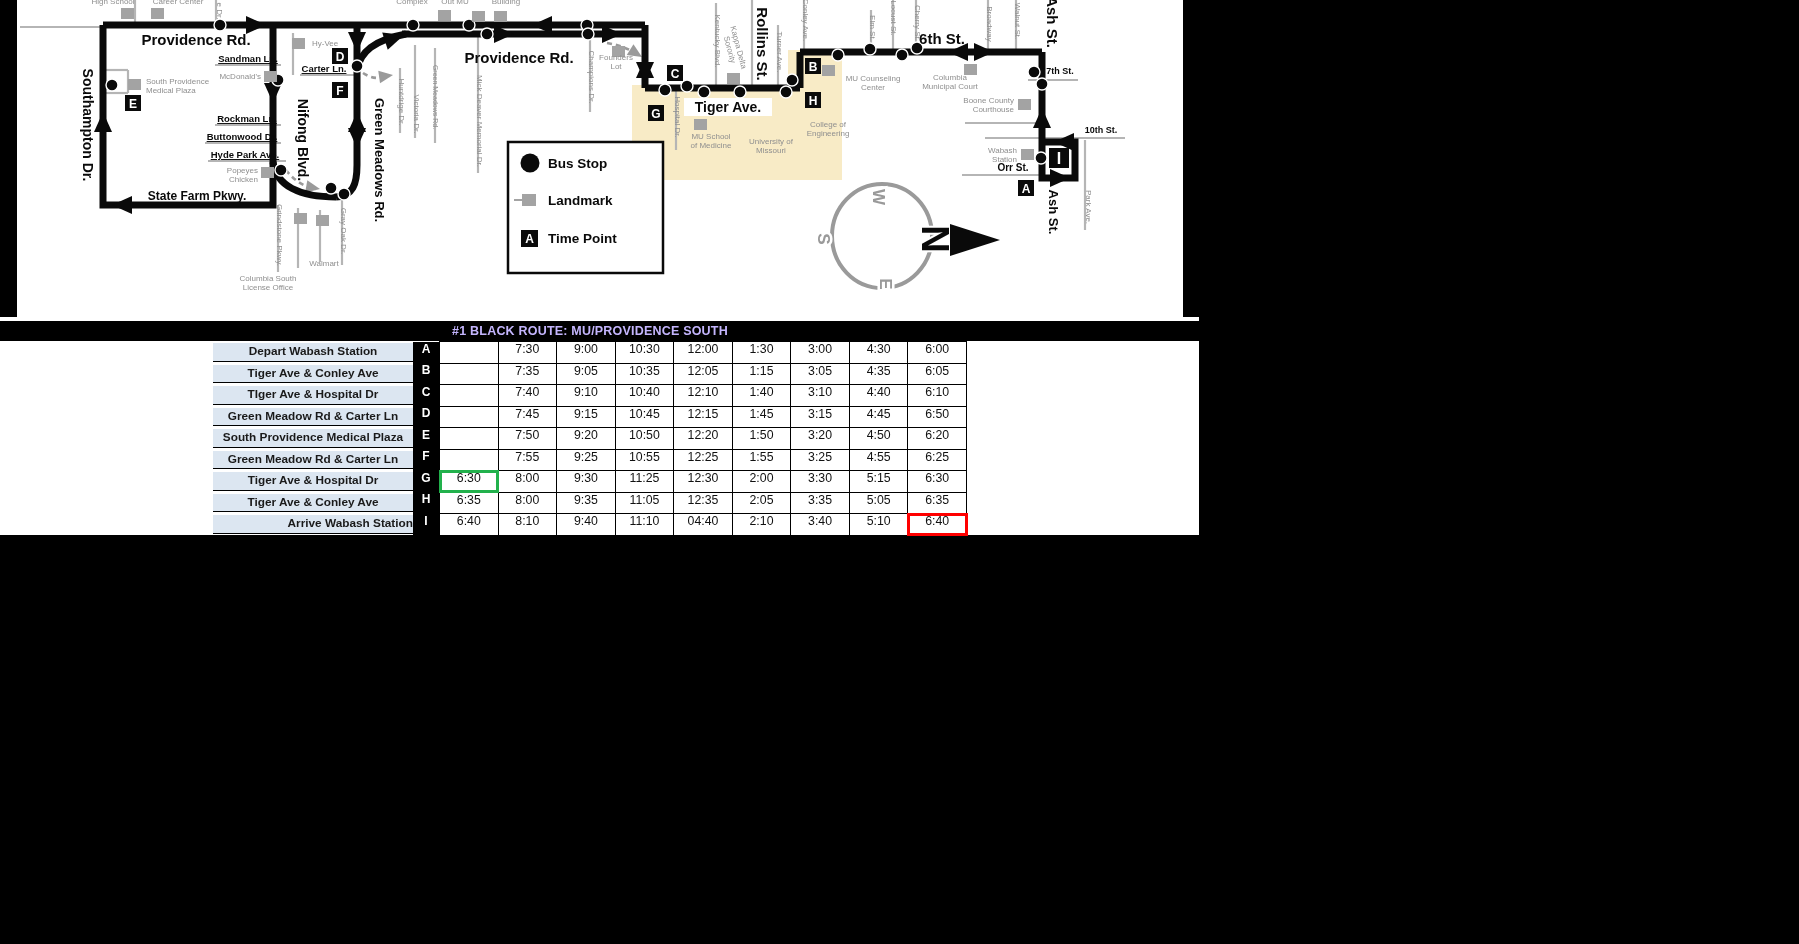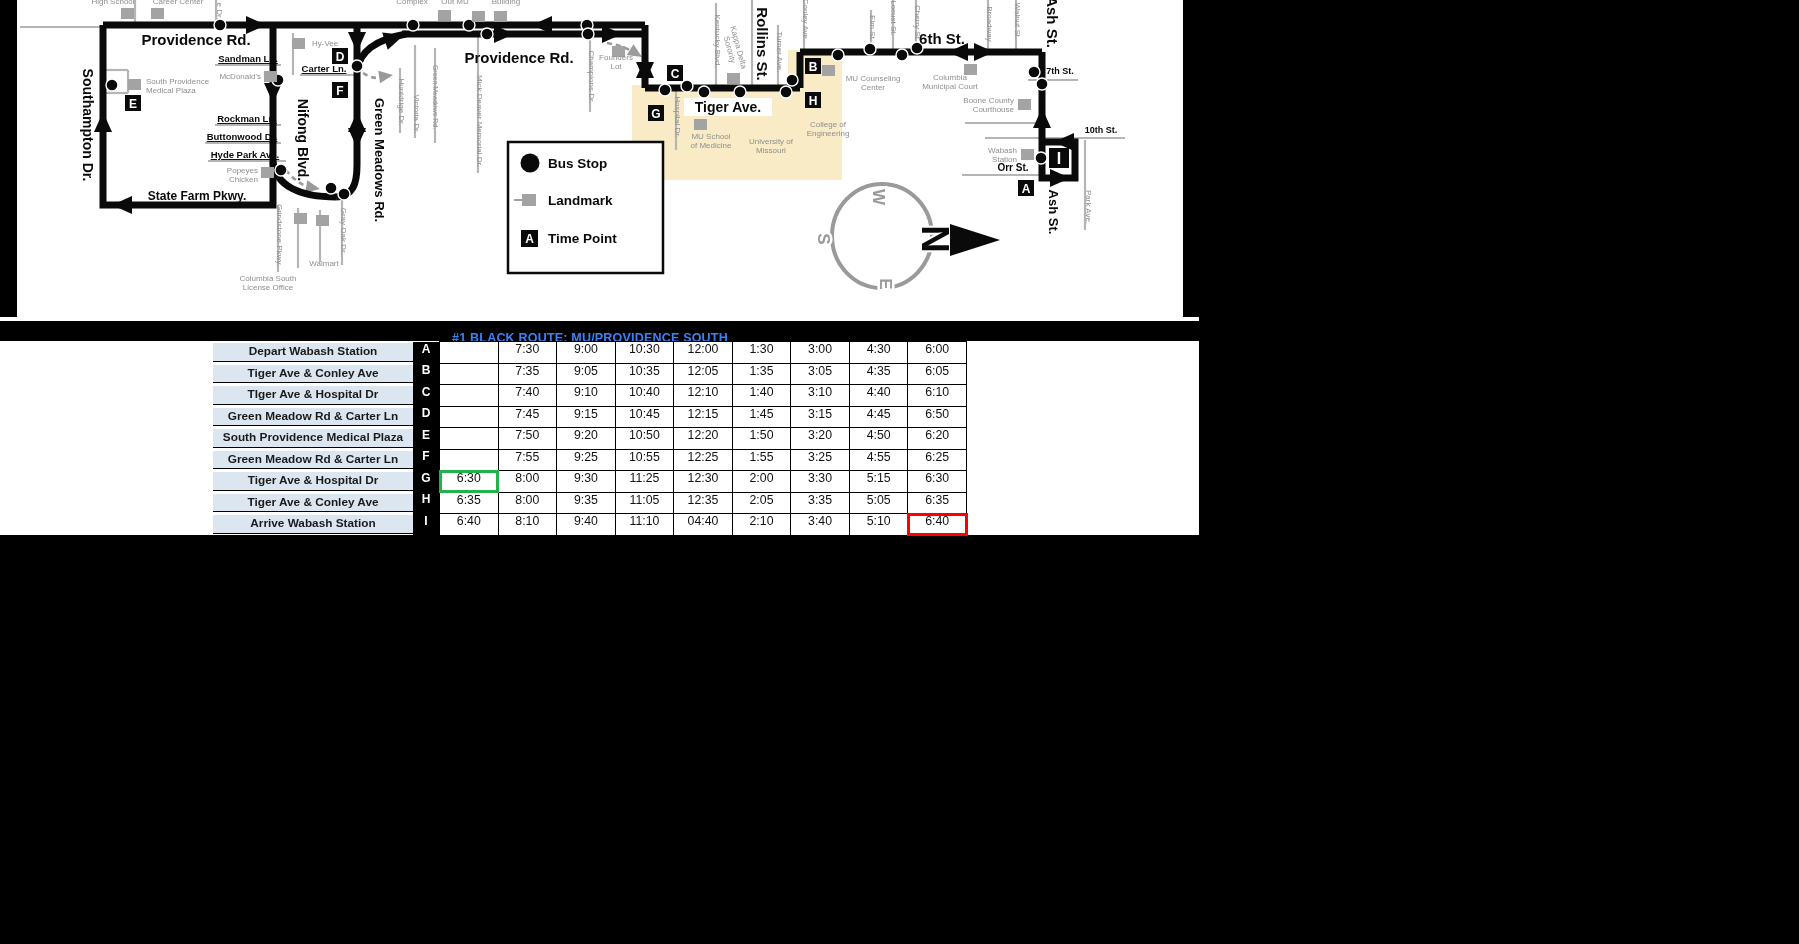--- a/index.html
+++ b/index.html
@@ -3,22 +3,22 @@
 <meta charset="utf-8">
 <style>
   html,body{margin:0;padding:0;}
   body{width:1799px;height:944px;background:#000;position:relative;overflow:hidden;
        font-family:"Liberation Sans",sans-serif;}
   .map-panel{position:absolute;left:17px;top:0;width:1166px;height:317px;background:#a16207;}
   #map-svg{display:block;}
   #map-svg text{font-family:"Liberation Sans",sans-serif;}
   .lower-panel{position:absolute;left:0;top:317px;width:1199px;height:218px;background:#fff;}
   .title-band{position:absolute;left:0;top:4px;width:1199px;height:20px;background:#000;}
-  .title-text{position:absolute;left:213px;top:7px;width:754px;height:20px;line-height:20px;
-      text-align:center;color:#3b82f6;font-weight:bold;font-size:12.5px;letter-spacing:.2px;}
+  .title-text{position:absolute;left:213px;top:0;width:754px;height:20px;line-height:20px;
+      text-align:center;color:#c4b5fd;font-weight:bold;font-size:12.5px;letter-spacing:.2px;}
   table.sched{position:absolute;left:213px;top:24px;border-collapse:collapse;
       table-layout:fixed;width:754px;}
   table.sched tr{height:21.5px;margin-top:16px;}
   table.sched td{padding:0;vertical-align:top;}
   .label-td{width:200px;}
   .label-inner{height:17.5px;line-height:17.5px;margin-top:1.5px;border-bottom:1.6px solid #000;
       text-align:center;font-weight:bold;font-size:11.8px;color:#1a1a1a;}
   .letter-td{width:26px;color:#fff;font-weight:bold;text-align:center;font-size:12px;
       vertical-align:middle;}
   .time-td{border:1.5px solid #000;text-align:center;font-size:12.3px;background:#fff;
@@ -265,21 +265,21 @@
         <tr>
           <td class="label-td">
             <div class="label-inner" style="background: rgb(220, 230, 241);">Tiger Ave &amp; Conley Ave</div>
           </td>
           <td class="letter-td" style="background: rgb(0, 0, 0);">B</td>
           <td class="time-td"></td>
           <td class="time-td">7:35</td>
           <td class="time-td">9:05</td>
           <td class="time-td">10:35</td>
           <td class="time-td">12:05</td>
-          <td class="time-td">1:35</td>
+          <td class="time-td">1:15</td>
           <td class="time-td">3:05</td>
           <td class="time-td">4:35</td>
           <td class="time-td">6:05</td>
         </tr>
         <tr>
           <td class="label-td">
             <div class="label-inner" style="background: rgb(220, 230, 241);">TIger Ave &amp; Hospital Dr</div>
           </td>
           <td class="letter-td" style="background: rgb(0, 0, 0);">C</td>
           <td class="time-td"></td>
@@ -362,21 +362,21 @@
           <td class="time-td">9:35</td>
           <td class="time-td">11:05</td>
           <td class="time-td">12:35</td>
           <td class="time-td">2:05</td>
           <td class="time-td">3:35</td>
           <td class="time-td">5:05</td>
           <td class="time-td">6:35</td>
         </tr>
         <tr>
           <td class="label-td">
-            <div class="label-inner" style="background: rgb(220, 230, 241);">Arrive Wabash Station</div>
+            <div class="label-inner" style="background: rgb(220, 230, 241); text-align: right;">Arrive Wabash Station</div>
           </td>
           <td class="letter-td" style="background: rgb(0, 0, 0);">I</td>
           <td class="time-td">6:40</td>
           <td class="time-td">8:10</td>
           <td class="time-td">9:40</td>
           <td class="time-td">11:10</td>
           <td class="time-td">04:40</td>
           <td class="time-td">2:10</td>
           <td class="time-td">3:40</td>
           <td class="time-td">5:10</td>

